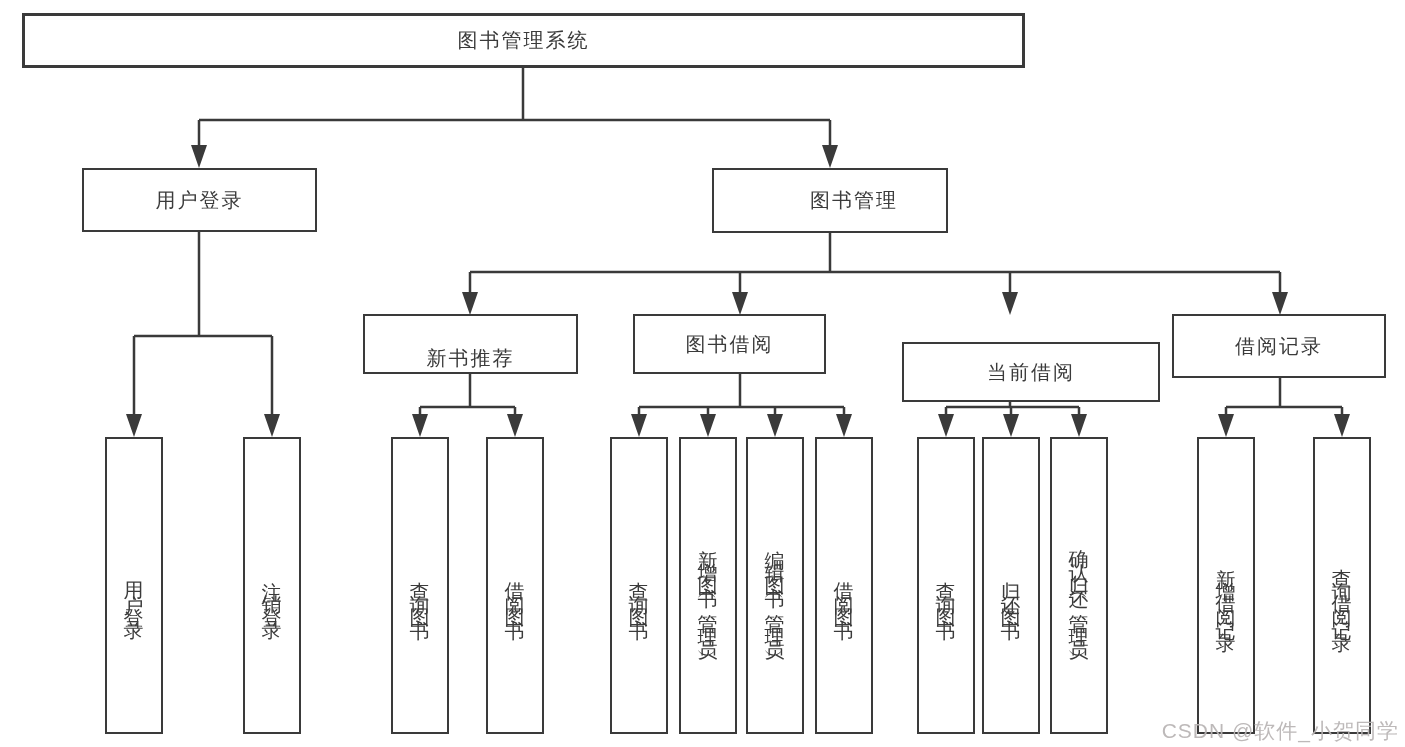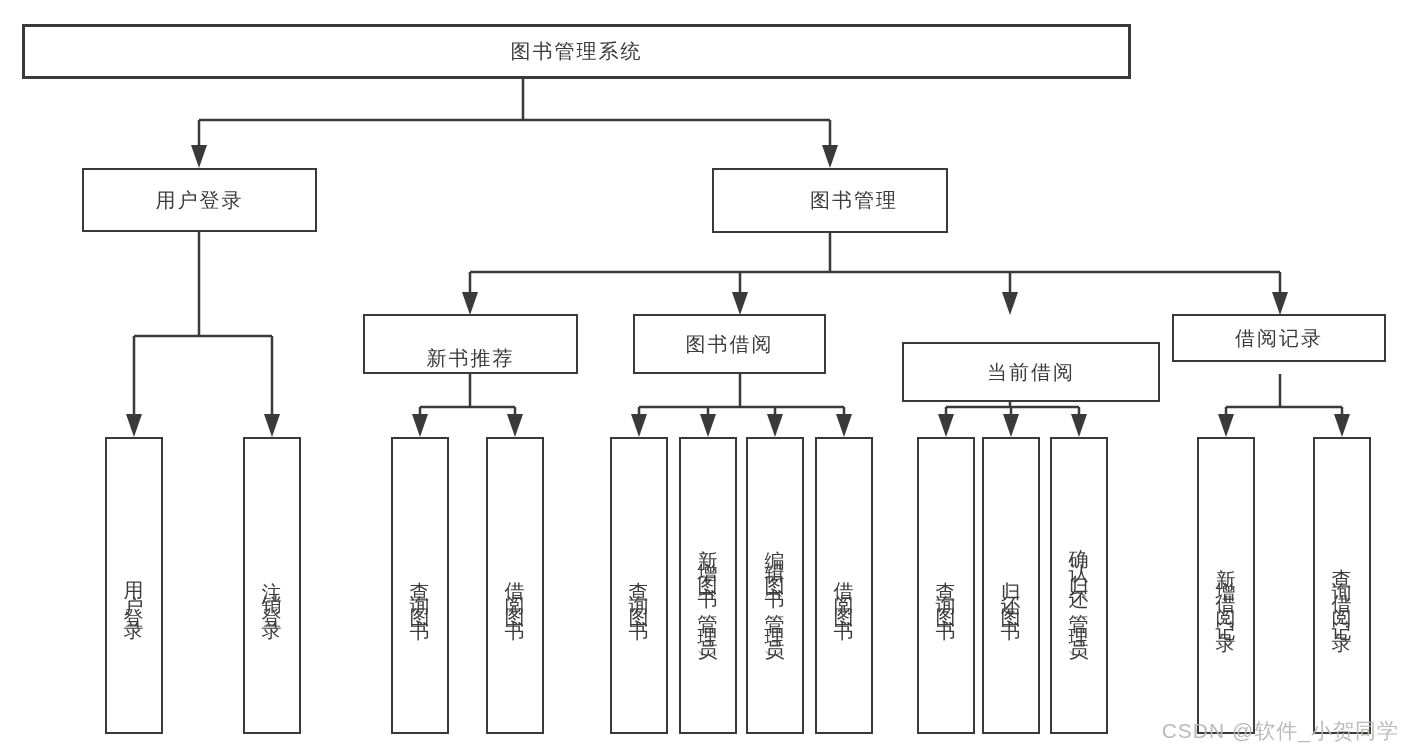--- a/index.html
+++ b/index.html
@@ -83,41 +83,41 @@
       <polygon points="767,414 783,414 775,437"></polygon>
       <polygon points="836,414 852,414 844,437"></polygon>
       <polygon points="938,414 954,414 946,437"></polygon>
       <polygon points="1003,414 1019,414 1011,437"></polygon>
       <polygon points="1071,414 1087,414 1079,437"></polygon>
       <polygon points="1218,414 1234,414 1226,437"></polygon>
       <polygon points="1334,414 1350,414 1342,437"></polygon>
     </g>
   </svg>
 
-  <div class="node" style="left:22px; top:24px; width:1109px; height:55px; border-width:3px;">
+  <div class="node" style="left:22px; top:13px; width:1003px; height:55px; border-width:3px;">
     <span>图书管理系统</span>
   </div>
 
   <div class="node" style="left:82px; top:168px; width:235px; height:64px;">
     <span>用户登录</span>
   </div>
   <div class="node" style="left:712px; top:168px; width:236px; height:65px;padding-left:48px;">
     <span>图书管理</span>
   </div>
 
   <div class="node" style="left:363px; top:314px; width:215px; height:60px;align-items:flex-end;">
     <span>新书推荐</span>
   </div>
   <div class="node" style="left:633px; top:314px; width:193px; height:60px;">
     <span>图书借阅</span>
   </div>
   <div class="node" style="left:902px; top:314px; width:258px; height:60px;margin-top:28px;">
     <span>当前借阅</span>
   </div>
-  <div class="node" style="left:1172px; top:314px; width:214px; height:48px;">
+  <div class="node" style="left:1172px; top:314px; width:214px; height:64px;">
     <span>借阅记录</span>
   </div>
 
   <div class="node vnode" style="left:105px;">
     <span class="vtext">用户登录</span>
   </div>
   <div class="node vnode" style="left:243px;">
     <span class="vtext">注销登录</span>
   </div>
 

